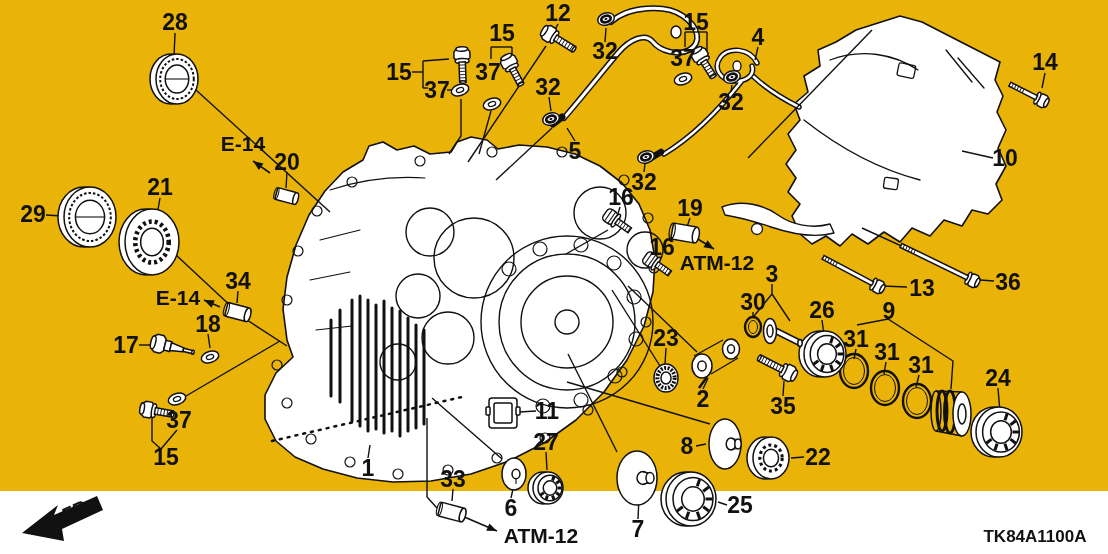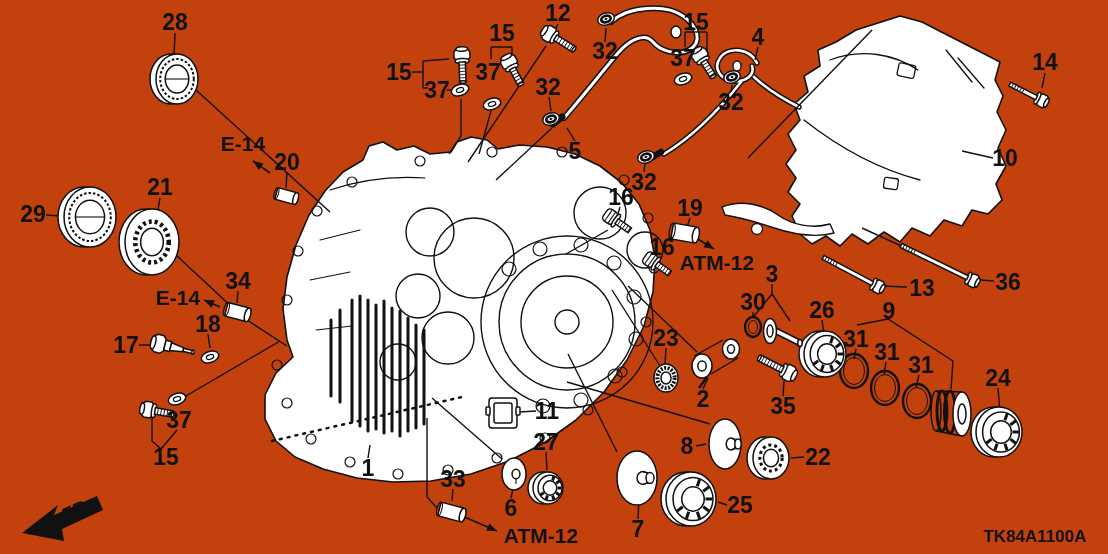--- a/index.html
+++ b/index.html
@@ -1,17 +1,17 @@
 <!DOCTYPE html>
 <html><head>
 <meta charset="utf-8">
 <style>
   html,body{margin:0;padding:0;background:#ffffff;}
   body{width:1108px;height:554px;overflow:hidden;}
-  .stage{position:relative;width:1108px;height:554px;background:#c2410c;}
+  .stage{position:relative;width:1108px;height:491px;background:#eab308;}
   svg{display:block;}
   text{font-family:"Liberation Sans", sans-serif;fill:#111111;}
 </style>
 </head>
 <body>
 
 <div class="stage">
   <svg id="diagram-svg" width="1108" height="554" viewBox="0 0 1108 554">
 
     <g id="static-art" fill="none" stroke="#111111" stroke-width="1.6" stroke-linejoin="round" stroke-linecap="round">

